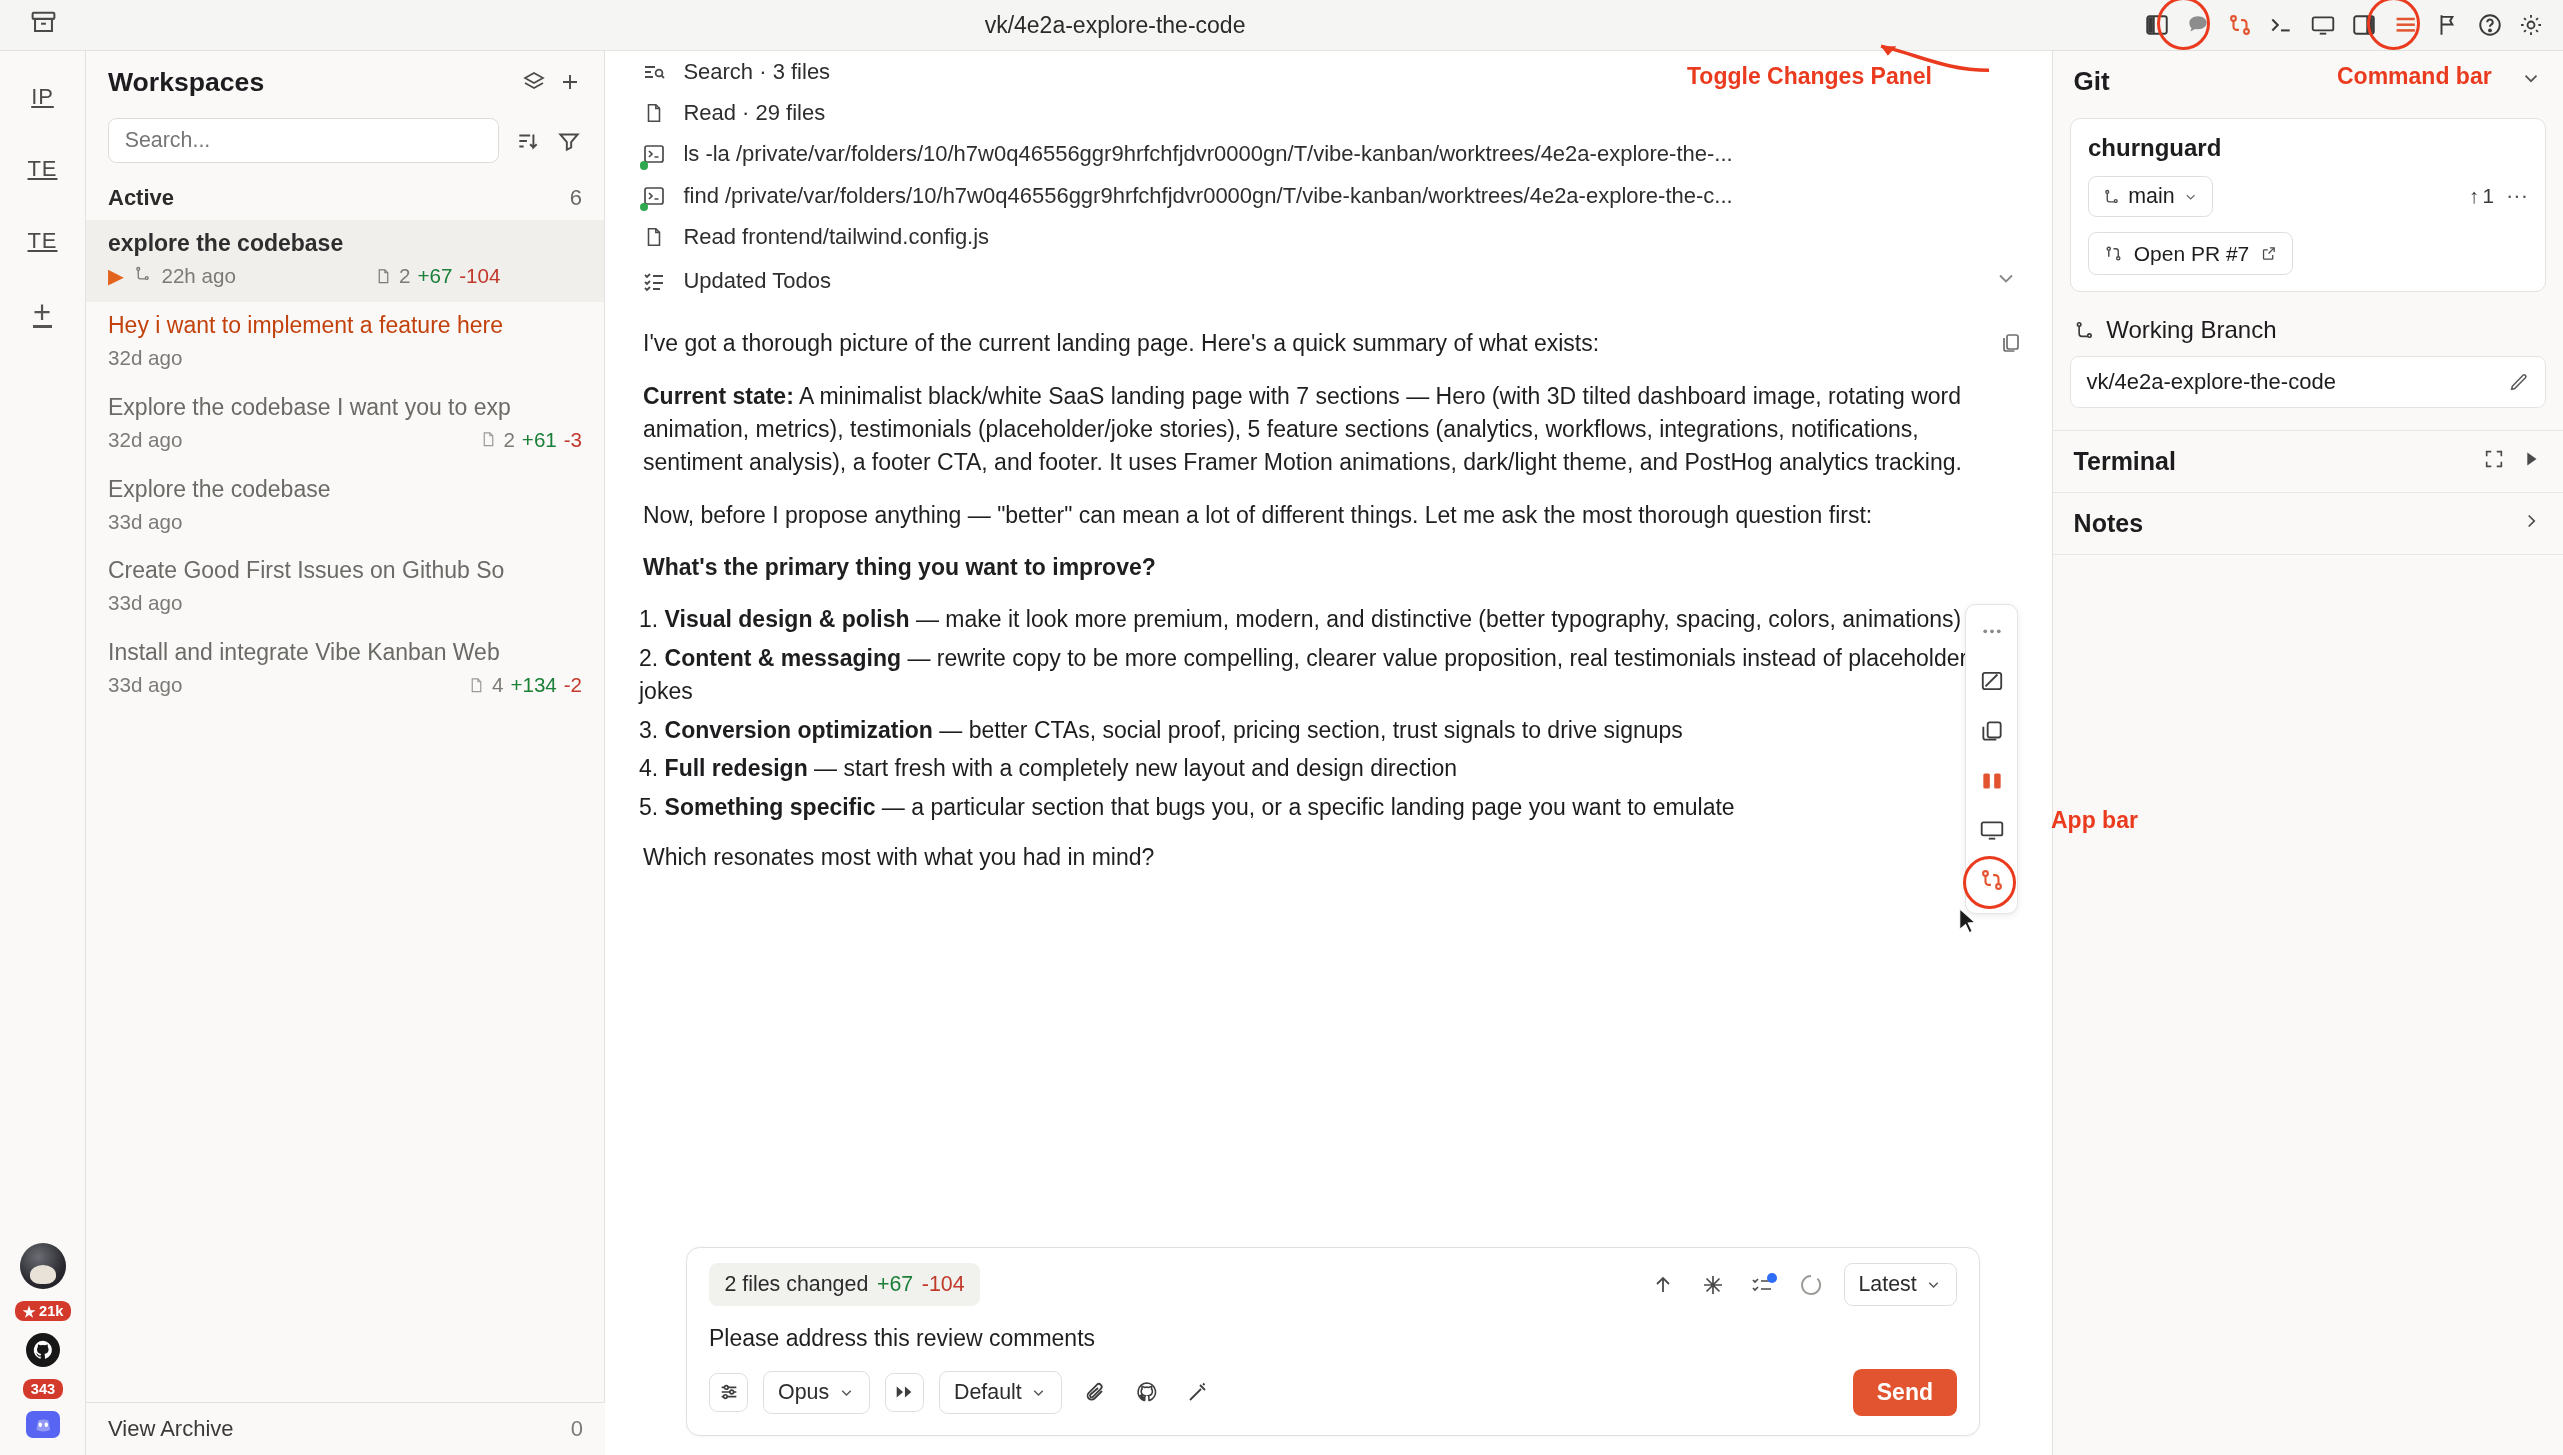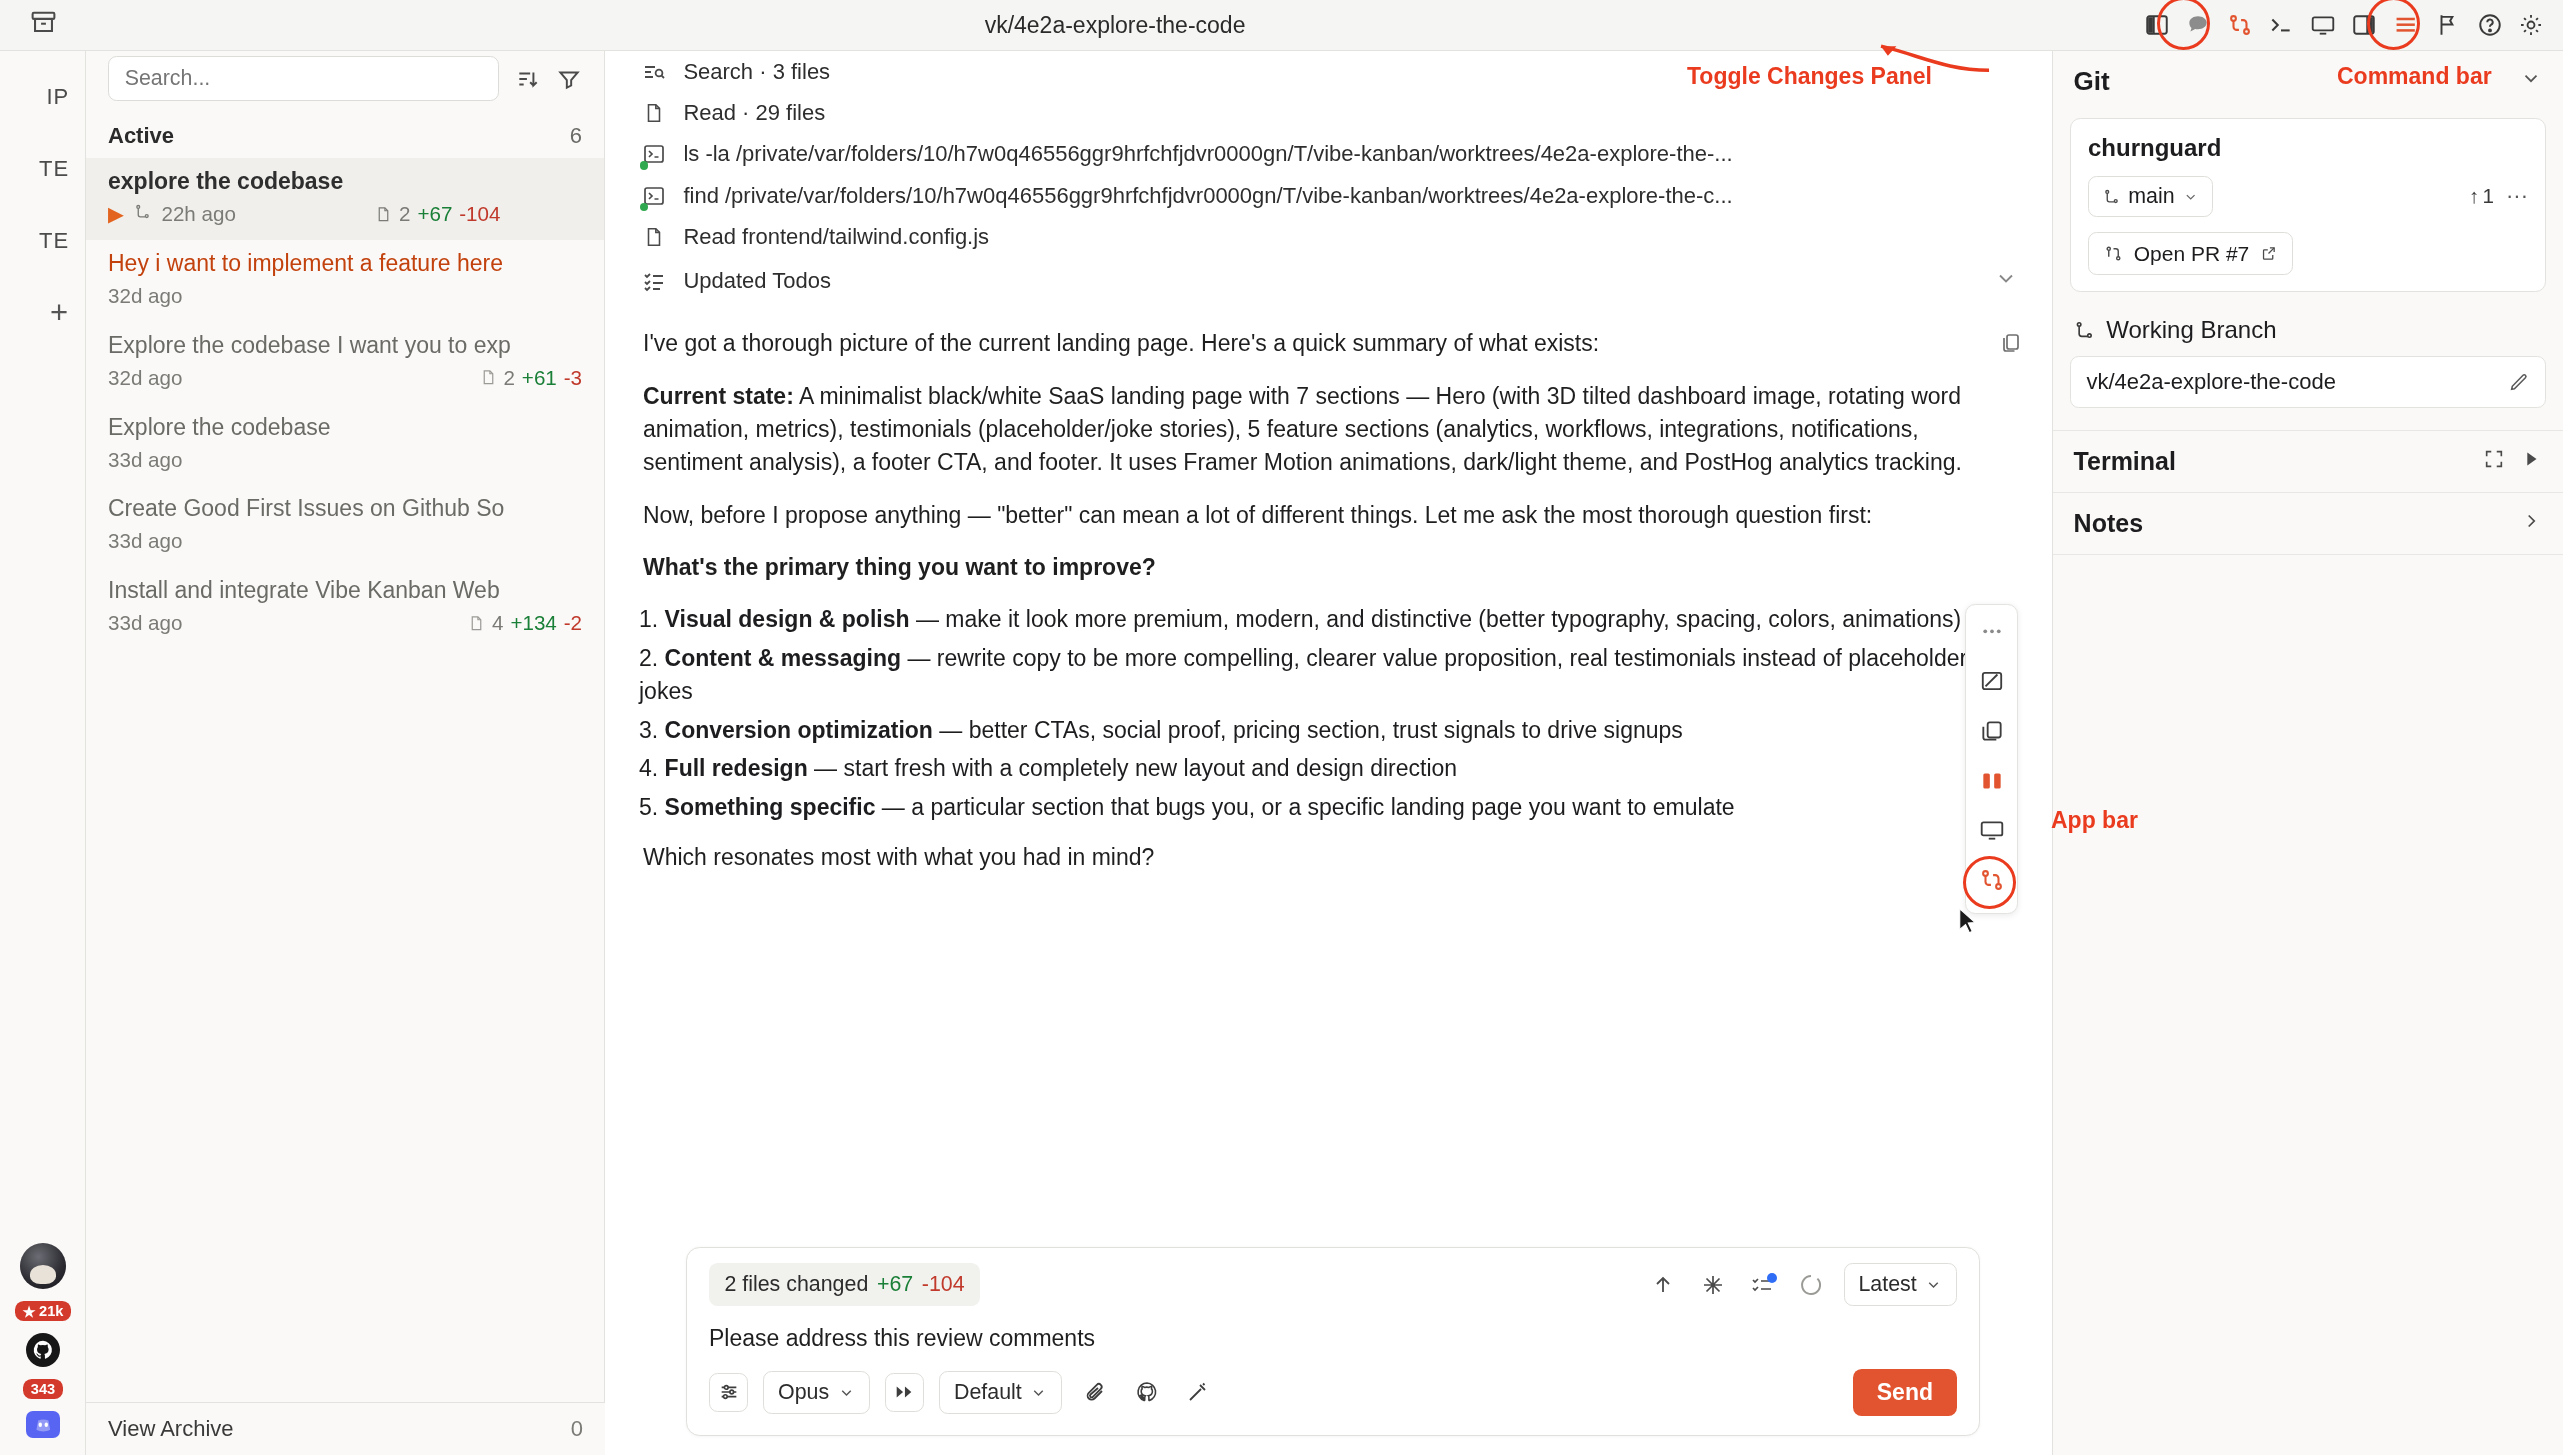--- a/index.html
+++ b/index.html
@@ -27,22 +27,22 @@
   .ic { display: inline-flex; align-items: center; justify-content: center; color: #3a3a3a; }
 
   
   #rail {
     position: absolute; top: 51px; left: 0; width: 86px; height: 1404px;
     background: #faf9f7; border-right: 0.9px solid #e2e2df;
     display: flex; flex-direction: column; align-items: center;
   }
   .rail-btn {
     width: 53px; height: 53px; margin-top: 19px; border-radius: 10.3px;
-    display: flex; align-items: center; justify-content: flex-end;
-    font-size: 22px; color: #4b4b4b; letter-spacing: 0.9px;
+    display: flex; align-items: center; justify-content: center;
+    font-size: 22px; color: #4b4b4b; letter-spacing: 0.9px; text-decoration: underline;
   }
   .rail-btn.plus { font-size: 31px; color: #555; }
   #rail .rail-bottom {
     position: absolute; bottom: 17px; left: 0; width: 86px;
     display: flex; flex-direction: column; align-items: center; gap: 12px;
   }
   .avatar {
     width: 46px; height: 46px; border-radius: 50%;
     background: radial-gradient(circle at 40% 30%, #6c6c74 0%, #2b2b31 60%, #14141a 100%);
     position: relative; overflow: hidden;
@@ -340,20 +340,34 @@
       <svg width="20.6" height="15.4" viewBox="0 0 24 18" fill="#fff">
           <ellipse cx="8.5" cy="9" rx="2" ry="2.6"></ellipse>
           <ellipse cx="15.5" cy="9" rx="2" ry="2.6"></ellipse>
           <path d="M4 15c5 2.5 11 2.5 16 0l-2-11c-4-1.5-8-1.5-12 0z" opacity=".35"></path>
         </svg>
     </div>
   </div>
 </div>
 
 <div id="sidebar">
+  <div class="sb-head">
+    <div class="ttl">Workspaces</div>
+    <span class="ic">
+      <svg width="24" height="24" viewBox="0 0 24 24" fill="none" stroke="#4a4a4a" stroke-width="1.7">
+          <path d="M12 3l9 5-9 5-9-5 9-5z"></path>
+          <path d="M3 13l9 5 9-5"></path>
+        </svg>
+    </span>
+    <span class="ic">
+      <svg width="24" height="24" viewBox="0 0 24 24" fill="none" stroke="#4a4a4a" stroke-width="1.9">
+          <path d="M12 5v14M5 12h14"></path>
+        </svg>
+    </span>
+  </div>
 
   <div class="search-wrap">
     <div class="search-box">
       <input type="text" placeholder="Search..." style="">
     </div>
     <span class="ic">
       <svg width="26" height="26" viewBox="0 0 24 24" fill="none" stroke="#4a4a4a" stroke-width="1.8">
           <path d="M4 7h10M4 12h7M4 17h4"></path>
           <path d="M17 6v12l3-3M17 18l-3-3"></path>
         </svg>

